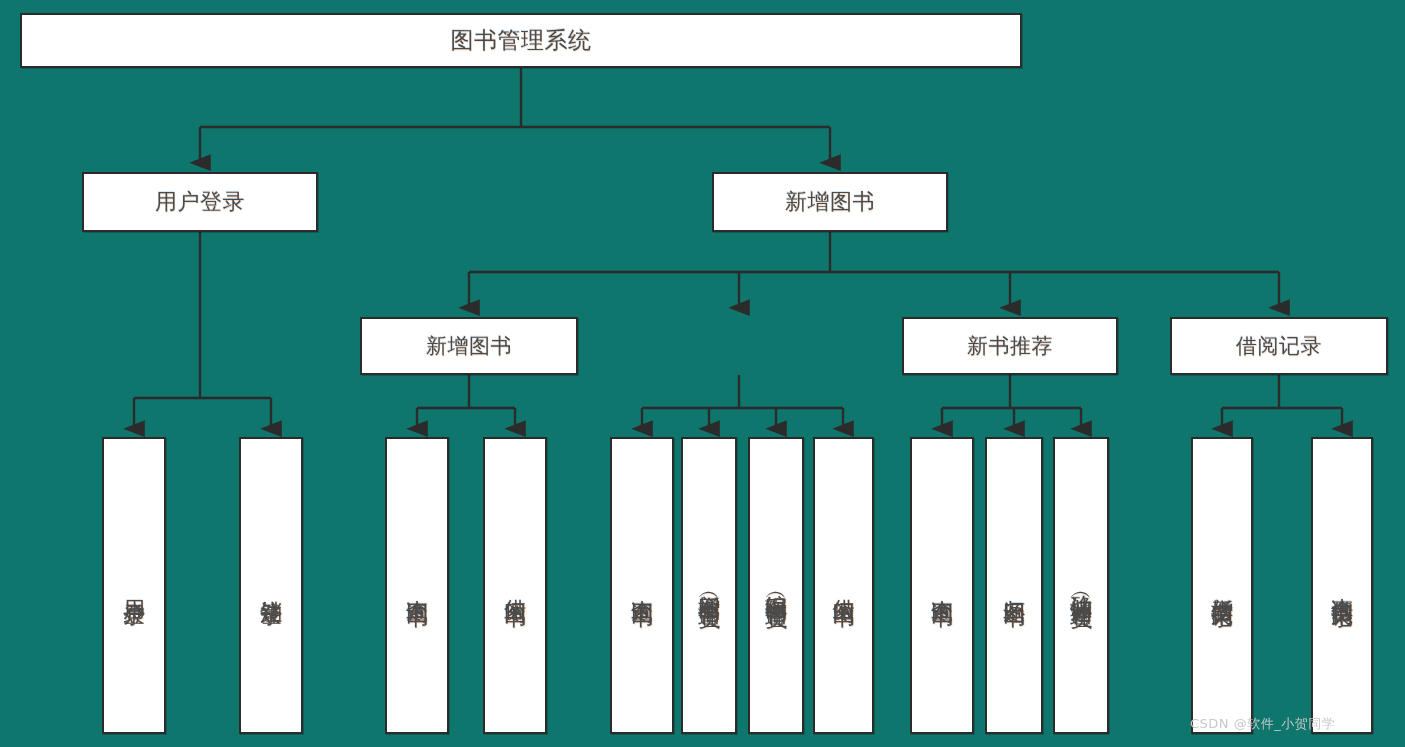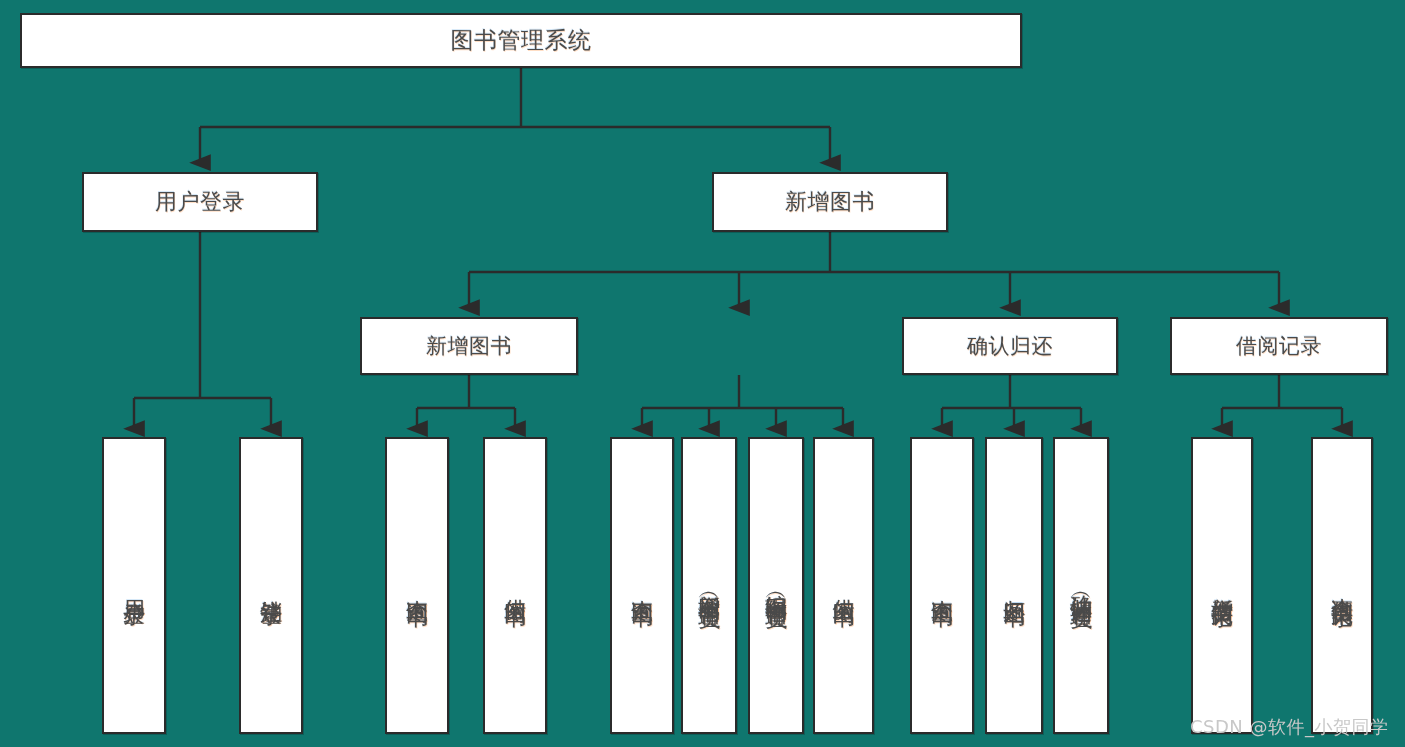--- a/index.html
+++ b/index.html
@@ -55,21 +55,21 @@
     writing-mode: vertical-rl;
     text-orientation: upright;
     font-size: 22px;
     line-height: 1.30;
     letter-spacing: 2px;
     white-space: nowrap;
   }
   .watermark {
     position: absolute;
     color: #c8c8c8;
-    font-size: 18px;
+    font-size: 13px;
     letter-spacing: 0.5px;
     white-space: nowrap;
     font-family: "DejaVu Sans", "Liberation Sans", sans-serif;
   }
 </style>
 </head>
 <body>
 
 <div id="canvas">
 
@@ -131,21 +131,21 @@
     <span class="label">用户登录</span>
   </div>
   <div class="node lvl2" style="left:712px; top:172px; width:236px; height:60px;">
     <span class="label">新增图书</span>
   </div>
 
   <div class="node lvl3" style="left:360px; top:317px; width:218px; height:58px;">
     <span class="label">新增图书</span>
   </div>
   <div class="node lvl3" style="left:902px; top:317px; width:216px; height:58px;">
-    <span class="label">确认归还</span>
+    <span class="label">新书推荐</span>
   </div>
   <div class="node lvl3" style="left:1170px; top:317px; width:218px; height:58px;">
     <span class="label">借阅记录</span>
   </div>
 
   <div class="node leaf" style="left:102px; top:437px; width:64px; height:297px;">
     <span class="label">用户登录</span>
   </div>
   <div class="node leaf" style="left:239px; top:437px; width:64px; height:297px;">
     <span class="label">注销登录</span>

